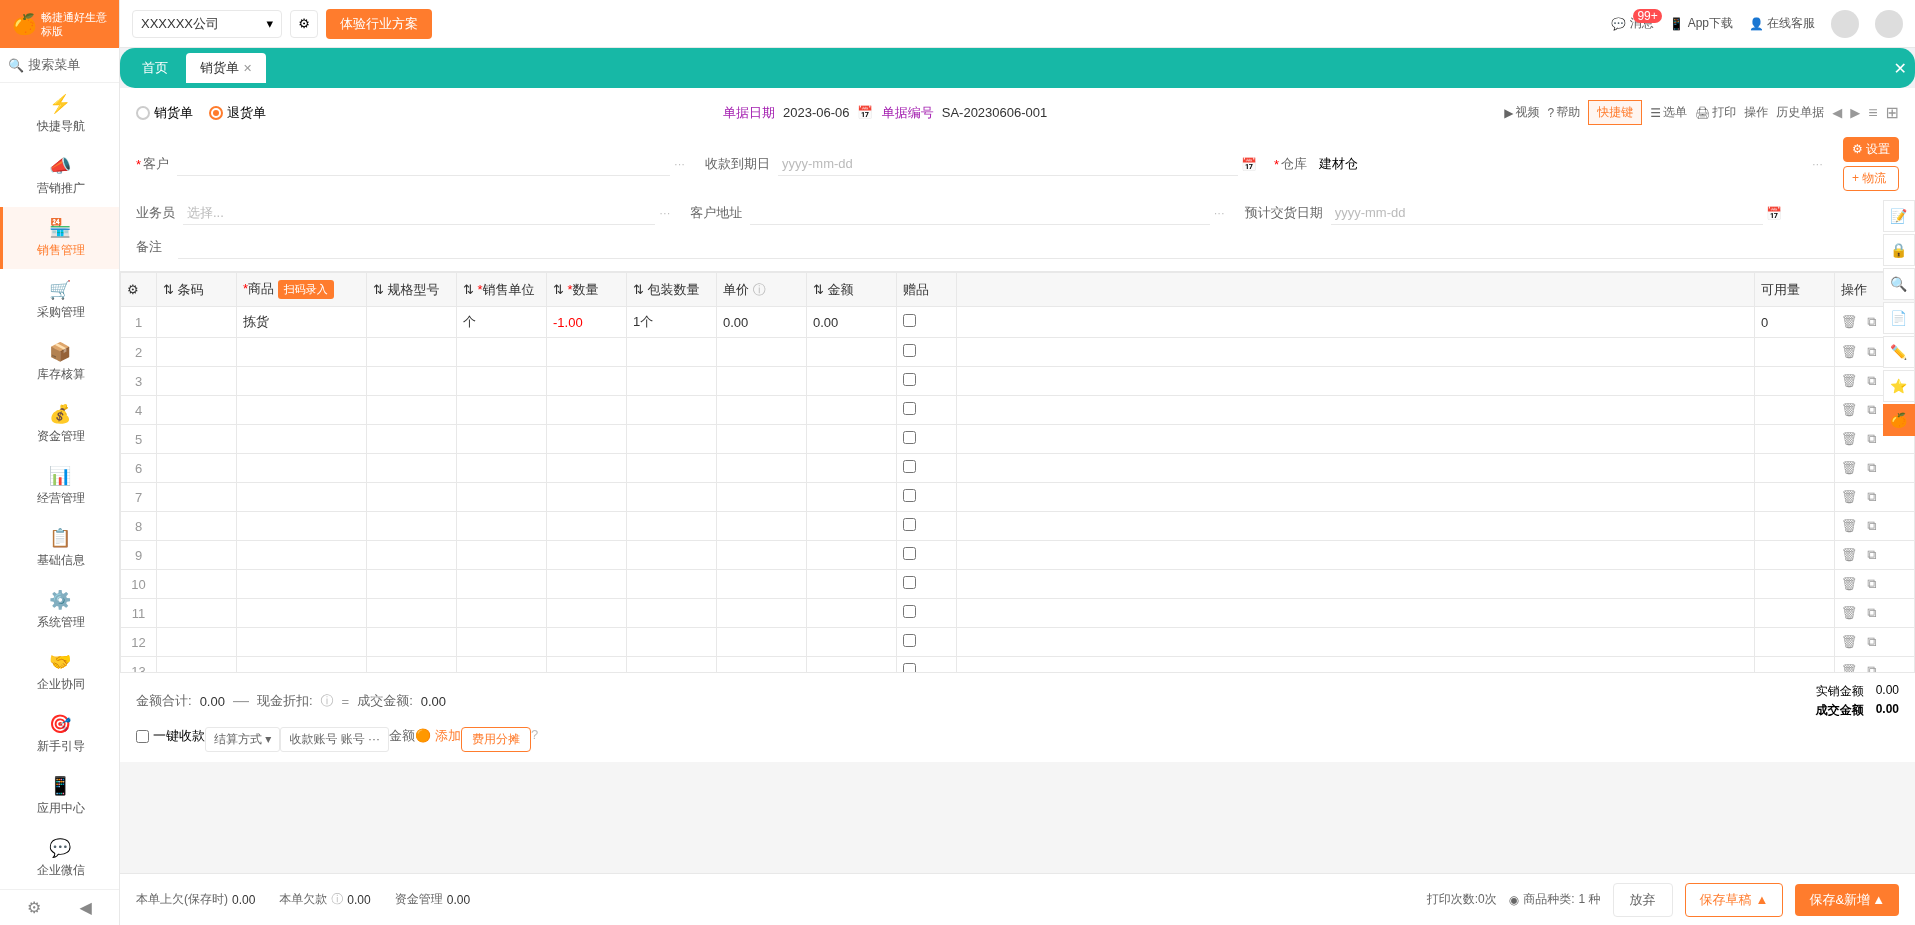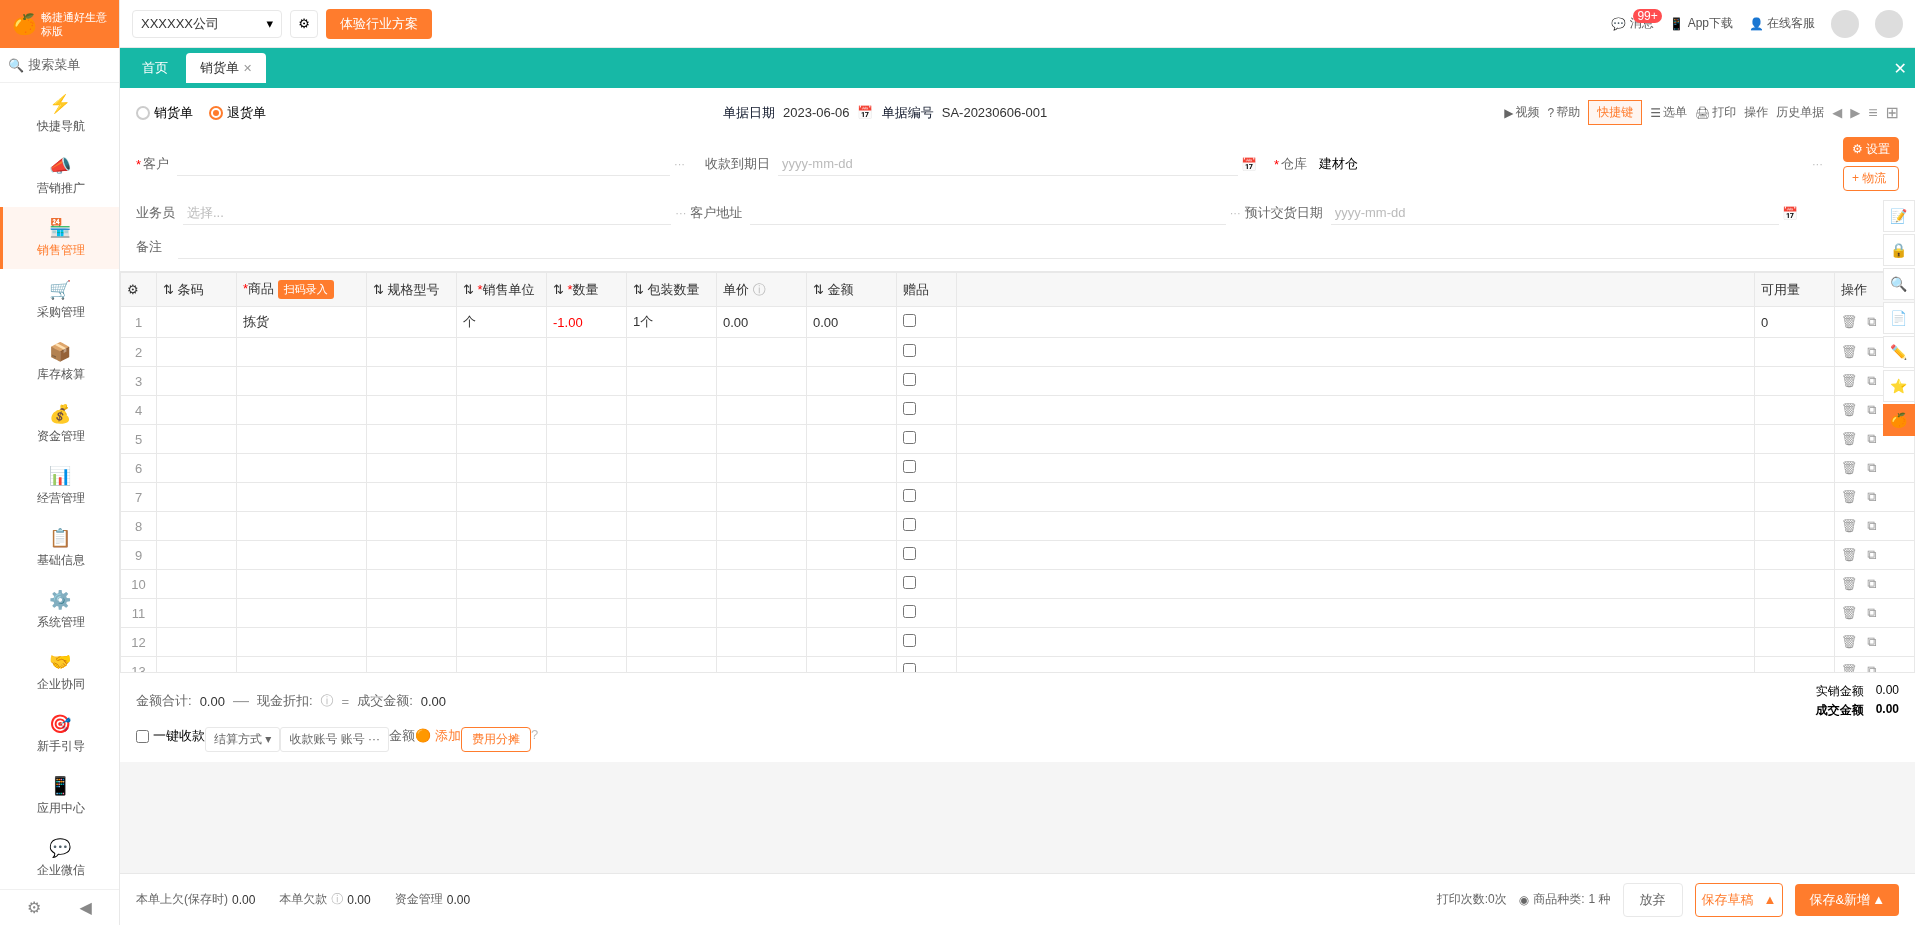--- a/index.html
+++ b/index.html
@@ -53,21 +53,21 @@
     }
     .topbar-right { margin-left: auto; display: flex; align-items: center; gap: 16px; }
     .topbar-icon { display: flex; align-items: center; gap: 3px; cursor: pointer; color: #555; font-size: 12px; position: relative; }
     .badge { position: absolute; top: -6px; right: -8px; background: #ff4d4f; color: #fff; font-size: 12px; border-radius: 8px; padding: 0 4px; min-width: 16px; text-align: center; }
     .avatar { width: 28px; height: 28px; border-radius: 50%; background: #ddd; }
 
     
     .tabbar {
       position: fixed; left: 120px; top: 48px; right: 0; height: 40px;
       background: #17b8a6; display: flex; align-items: center; padding: 0 8px;
-      gap: 4px; z-index: 99;
+      gap: 4px; z-index: 99; border-radius: 15px;
     }
     .tab {
       padding: 6px 14px; border-radius: 4px 4px 0 0; cursor: pointer;
       font-size: 13px; display: flex; align-items: center; gap: 4px;
     }
     .tab.home { color: #fff; background: transparent; }
     .tab.active { background: #fff; color: #333; }
     .tab-close { font-size: 11px; color: #999; cursor: pointer; }
     .tabbar-close { margin-left: auto; color: #fff; cursor: pointer; font-size: 16px; }
 
@@ -81,21 +81,21 @@
     }
     .form-header {
       display: flex; align-items: center; justify-content: space-between; margin-bottom: 12px;
     }
     .radio-group { display: flex; align-items: center; gap: 16px; }
     .radio-item { display: flex; align-items: center; gap: 4px; cursor: pointer; font-size: 13px; }
     .radio-circle { width: 14px; height: 14px; border-radius: 50%; border: 2px solid #ccc; display: flex; align-items: center; justify-content: center; }
     .radio-circle.active { border-color: #ff7c2d; }
     .radio-circle.active::after { content: ''; width: 6px; height: 6px; border-radius: 50%; background: #ff7c2d; }
     .date-info { display: flex; align-items: center; gap: 8px; font-size: 13px; color: #333; }
-    .date-label { color: #0f172a; }
+    .date-label { color: #a21caf; }
     .form-actions { display: flex; align-items: center; gap: 8px; }
     .action-link { color: #666; font-size: 12px; cursor: pointer; display: flex; align-items: center; gap: 2px; }
     .orange-btn-sm {
       background: #fff5f0; border: 1px solid #ff7c2d; color: #ff7c2d;
       border-radius: 0; padding: 3px 8px; cursor: pointer; font-size: 12px;
     }
     .field-label { color: #666; font-size: 13px; white-space: nowrap; padding-right: 8px; }
     .field-input {
       flex: 1; border: none; border-bottom: 1px solid #e8e8e8; padding: 4px 4px;
       font-size: 13px; color: #333; outline: none; background: transparent;
@@ -159,22 +159,22 @@
     .bottom-stat .val { color: #333; font-weight: 500; }
     .bottom-actions { margin-left: auto; display: flex; align-items: center; gap: 12px; }
     .bottom-actions .print-info { font-size: 12px; color: #666; }
     .bottom-actions .product-info { font-size: 12px; color: #666; display: flex; align-items: center; gap: 4px; }
     .abandon-btn {
       border: 1px solid #e8e8e8; background: #fff; color: #666;
       border-radius: 4px; padding: 7px 16px; cursor: pointer; font-size: 13px;
     }
     .draft-btn {
       border: 1px solid #ff7c2d; background: #fff; color: #ff7c2d;
-      border-radius: 4px; padding: 7px 6px; cursor: pointer; font-size: 13px;
-      display: flex; align-items: center; gap: 10px;
+      border-radius: 4px; padding: 7px 14px; cursor: pointer; font-size: 13px;
+      display: flex; align-items: center; gap: 4px;
     }
     .save-btn {
       background: #ff7c2d; color: #fff; border: none;
       border-radius: 4px; padding: 7px 14px; cursor: pointer; font-size: 13px;
       display: flex; align-items: center; gap: 2px;
     }
 
     
     .right-float {
       position: fixed; right: 0; top: 200px;
@@ -371,21 +371,21 @@
         <span class="field-label">仓库</span>
         <span style="flex:1;padding:4px;">建材仓</span>
         <span class="field-dots">···</span>
       </div>
       <div class="side-actions">
         <button class="side-btn orange">⚙ 设置</button>
         <button class="side-btn">+ 物流</button>
       </div>
     </div>
 
-    <div style="display:flex; margin-bottom:10px;margin-top:9px;">
+    <div style="display:flex; gap:16px; margin-bottom:10px;margin-top:9px;">
       <div style="flex:1; display:flex; align-items:center;">
         <span class="field-label">业务员</span>
         <input class="field-input" placeholder="选择..." style="flex: 1 1 0%; border-top: none; border-right: none; border-left: none; border-image: initial; border-bottom: 1px solid rgb(232, 232, 232); padding: 4px;">
         <span class="field-dots">···</span>
       </div>
       <div style="flex:1; display:flex; align-items:center;">
         <span class="field-label">客户地址</span>
         <input class="field-input" style="flex: 1 1 0%; border-top: none; border-right: none; border-left: none; border-image: initial; border-bottom: 1px solid rgb(232, 232, 232); padding: 4px;">
         <span class="field-dots">···</span>
       </div>

